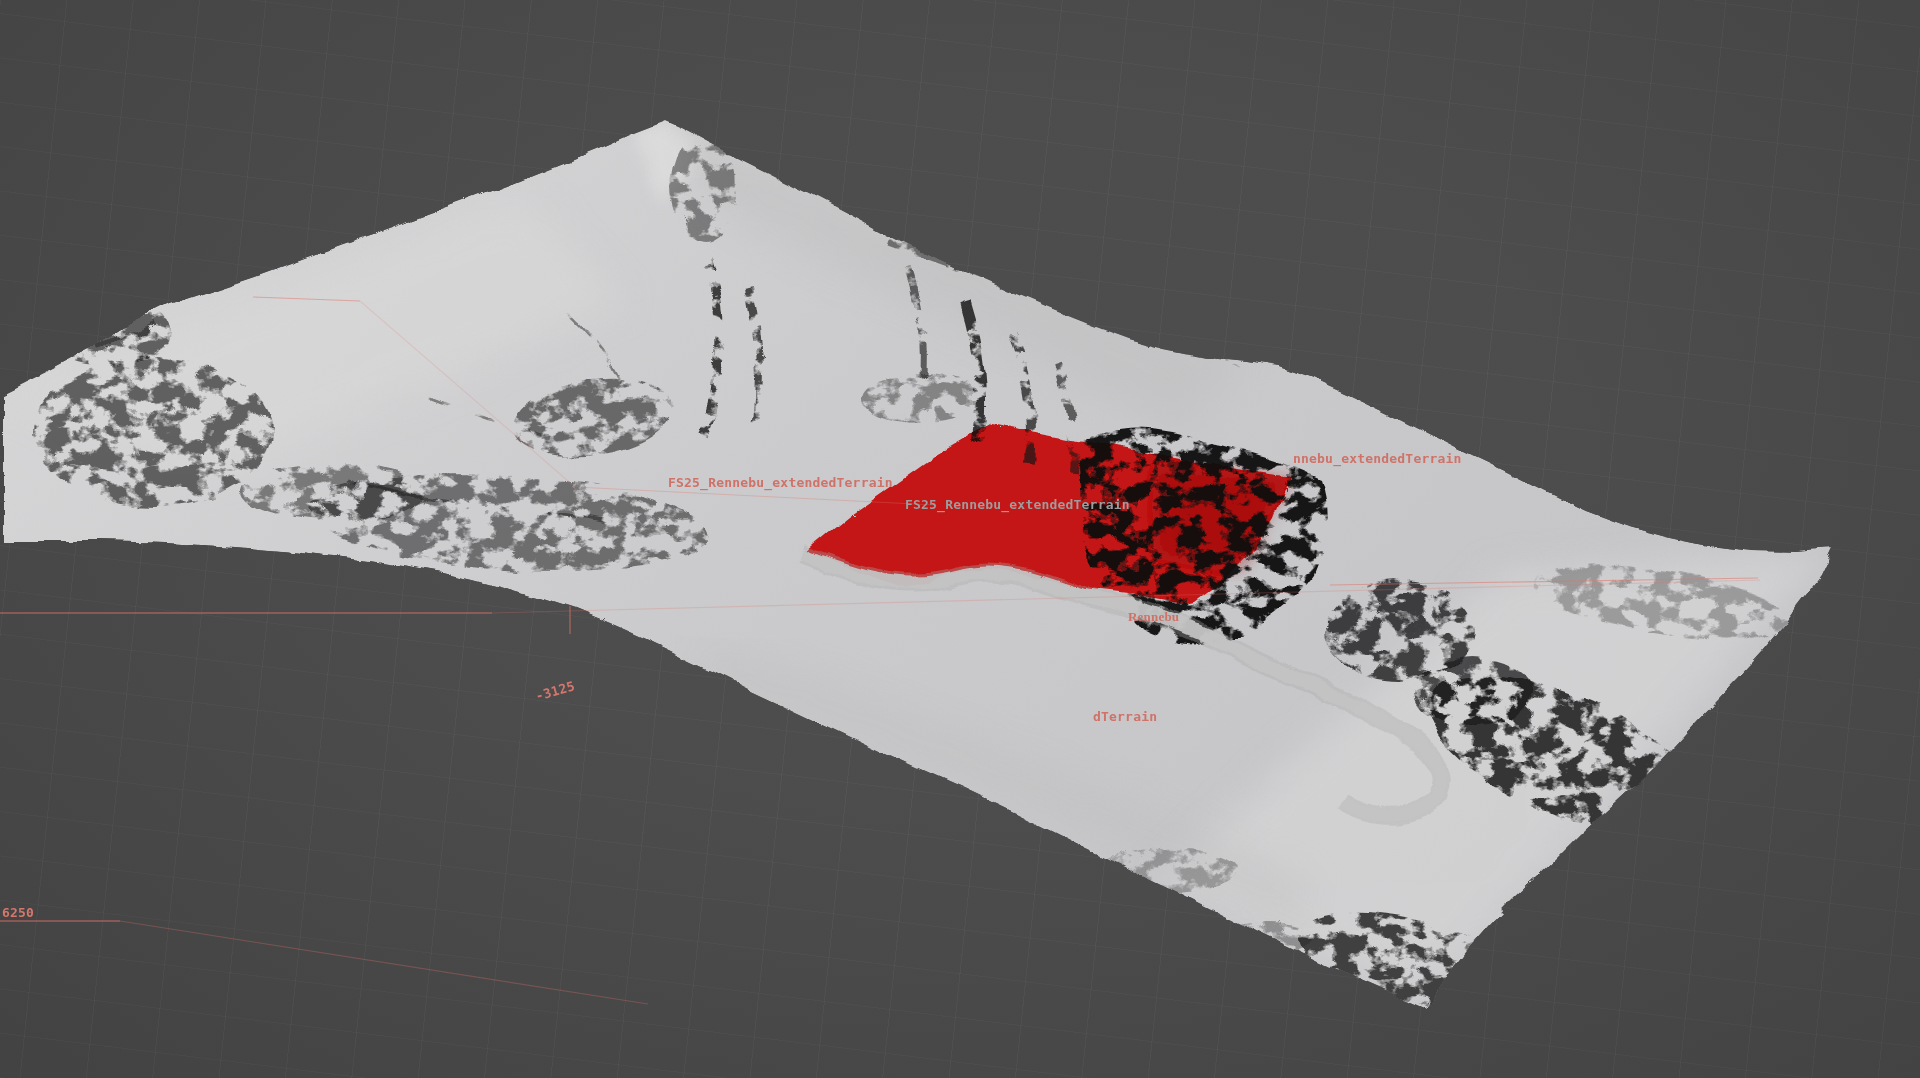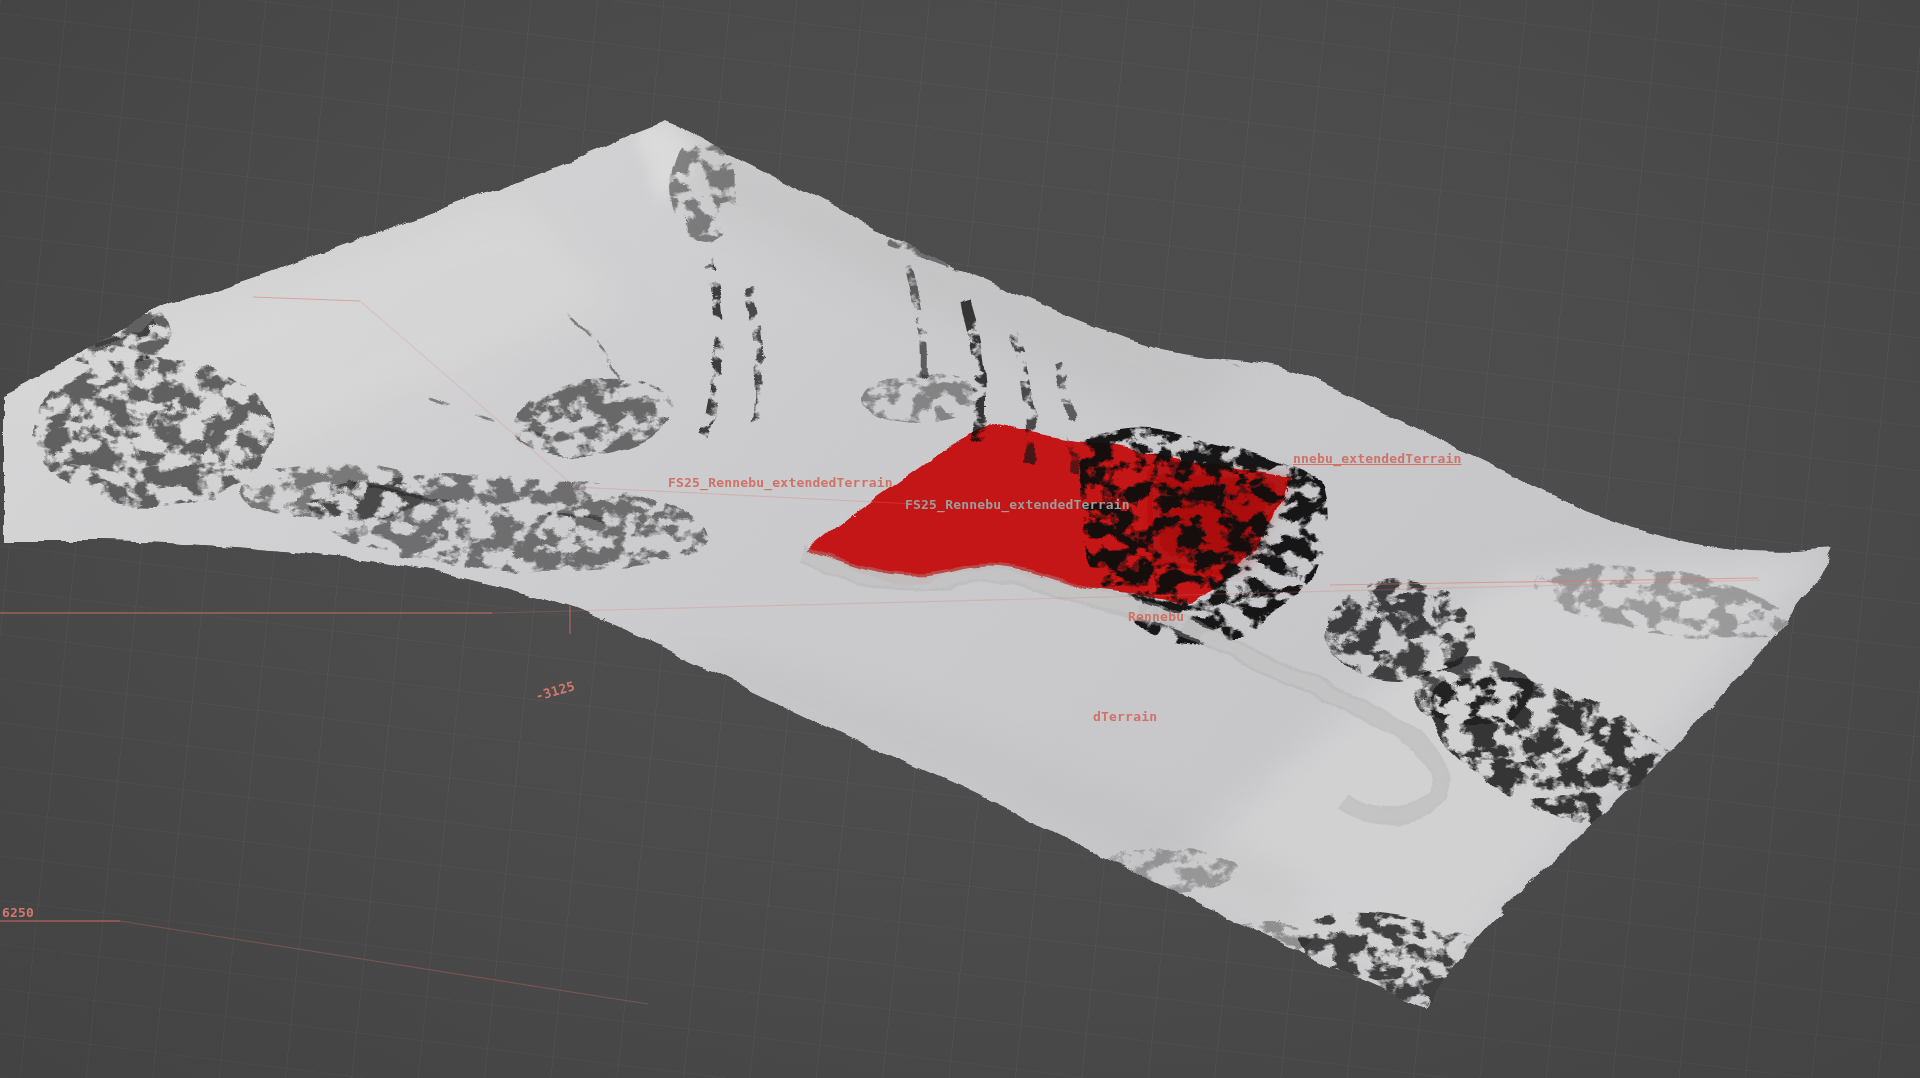--- a/index.html
+++ b/index.html
@@ -125,23 +125,23 @@
       <line x1="253" y1="297" x2="360" y2="301" opacity="0.5"></line>
       <line x1="360" y1="301" x2="575" y2="487" opacity="0.18"></line>
       <line x1="575" y1="487" x2="935" y2="505" opacity="0.32"></line>
     </g>
   </svg>
 
   <span class="lbl" style="left: 668px; top: 476px; color: rgb(207, 114, 104);">FS25_Rennebu_extendedTerrain</span>
 
   <span class="lbl" style="left: 905px; top: 498px; color: rgb(157, 157, 157);">FS25_Rennebu_extendedTerrain</span>
 
-  <span class="lbl" style="left: 1293px; top: 452px; color: rgb(207, 114, 104); text-decoration: underline;">nnebu_extendedTerrain</span>
+  <span class="lbl" style="left: 1293px; top: 452px; color: rgb(207, 114, 104);">nnebu_extendedTerrain</span>
 
-  <span class="lbl" style="left: 1128px; top: 610px; color: rgb(207, 114, 104);">Rennebu</span>
+  <span class="lbl" style="left: 1128px; top: 610px; color: rgb(207, 114, 104); font-family: Liberation Serif, serif;">Rennebu</span>
 
   <span class="lbl" style="left: 1093px; top: 710px; color: rgb(207, 114, 104); text-align: right;">dTerrain</span>
 
   <span class="lbl" style="left: 2px; top: 906px; color: rgb(212, 119, 108); text-align: right;">6250</span>
 
   <span class="lbl tilt" style="left: 536px; top: 690px; color: rgb(212, 119, 108);">-3125</span>
 
 </div>
 
 </body></html>

